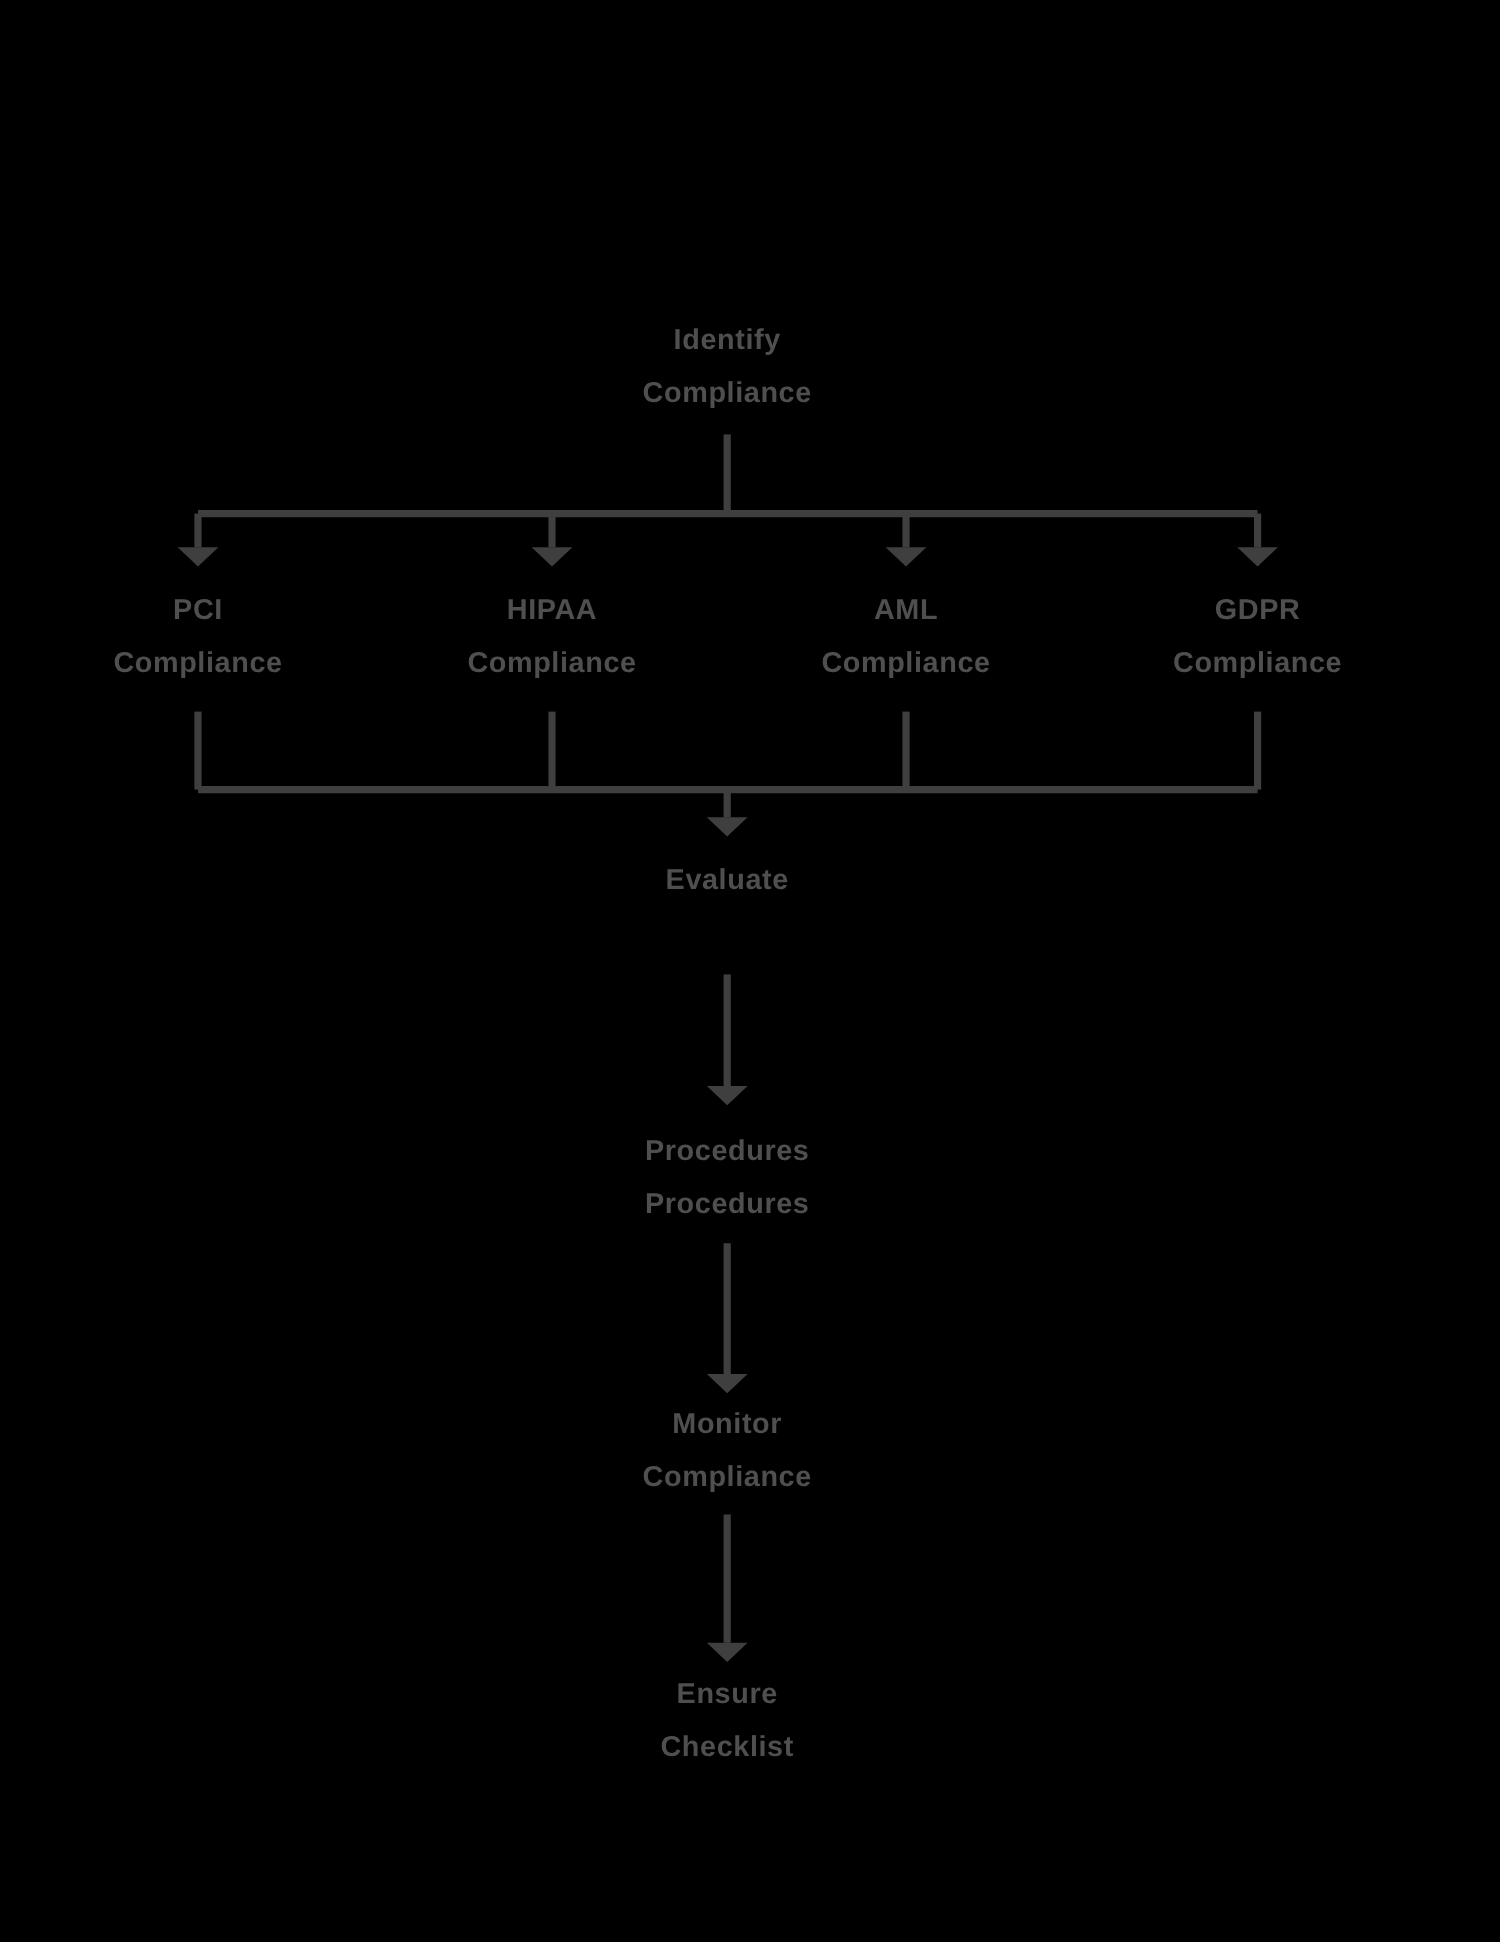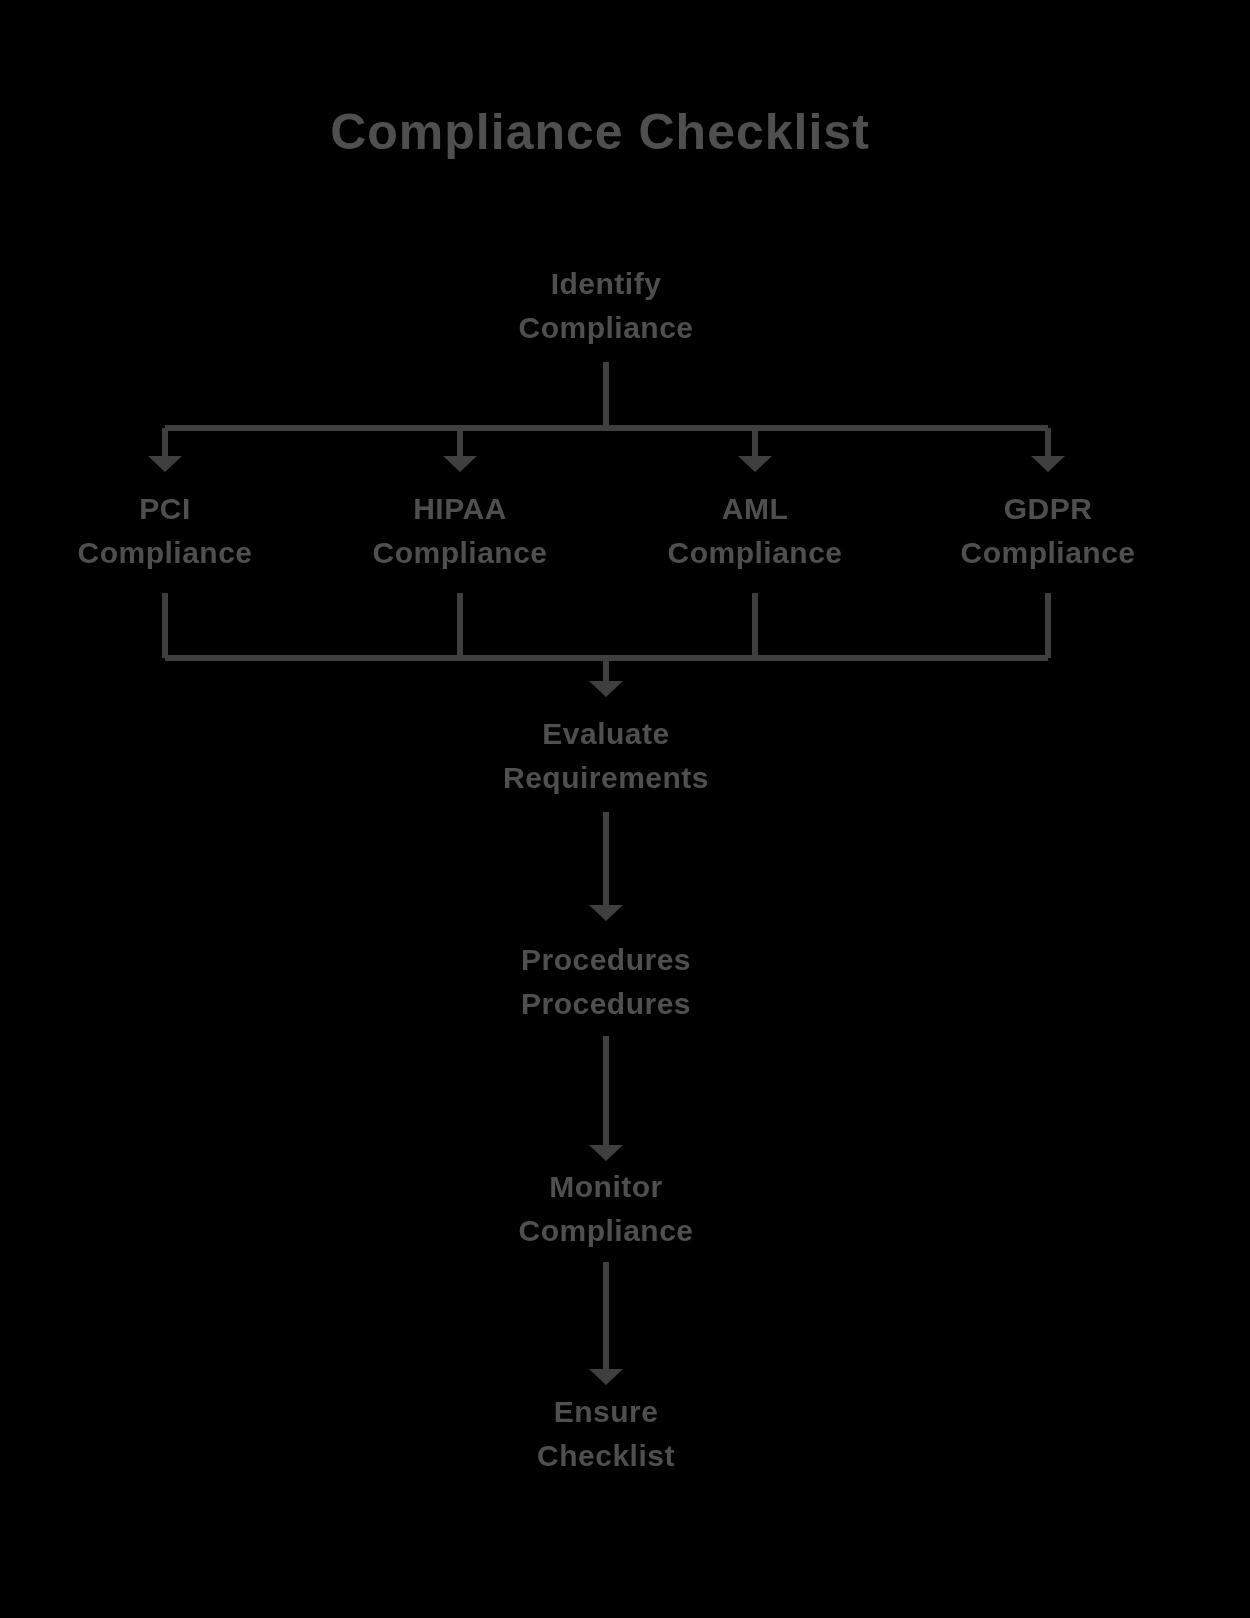--- a/index.html
+++ b/index.html
@@ -41,21 +41,21 @@
     font-size: 50px;
     font-weight: bold;
     letter-spacing: 1px;
     color: var(--color-text);
     white-space: nowrap;
   }
   .node {
     position: absolute;
     transform: translateX(-50%);
     text-align: center;
-    font-size: 30px;
+    font-size: 24px;
     font-weight: bold;
     line-height: 44px;
     letter-spacing: 0.5px;
     color: var(--color-text);
     white-space: nowrap;
   }
   .node-identify  { left: 606px;  top: 262px;  }
   .branch-node-1  { left: 165px;  top: 487px;  }
   .branch-node-2  { left: 460px;  top: 487px;  }
   .branch-node-3  { left: 755px;  top: 487px;  }
@@ -112,21 +112,20 @@
       <line x1="606" y1="1036" x2="606" y2="1145"></line>
       <polygon points="589,1145 623,1145 606,1161"></polygon>
     </g>
 
     <g>
       <line x1="606" y1="1262" x2="606" y2="1369"></line>
       <polygon points="589,1369 623,1369 606,1385"></polygon>
     </g>
   </svg>
 
-  <div class="diagram-title">Compliance Checklist</div>
 
   <div class="node node-identify">
     <div>Identify</div>
     <div>Compliance</div>
   </div>
 
   <div class="node branch-node-1">
     <div>PCI</div>
     <div>Compliance</div>
   </div>
@@ -138,21 +137,20 @@
     <div>AML</div>
     <div>Compliance</div>
   </div>
   <div class="node branch-node-4">
     <div>GDPR</div>
     <div>Compliance</div>
   </div>
 
   <div class="node node-evaluate">
     <div>Evaluate</div>
-    <div>Requirements</div>
   </div>
 
   <div class="node node-implement">
     <div>Procedures</div>
     <div>Procedures</div>
   </div>
 
   <div class="node node-monitor">
     <div>Monitor</div>
     <div>Compliance</div>

